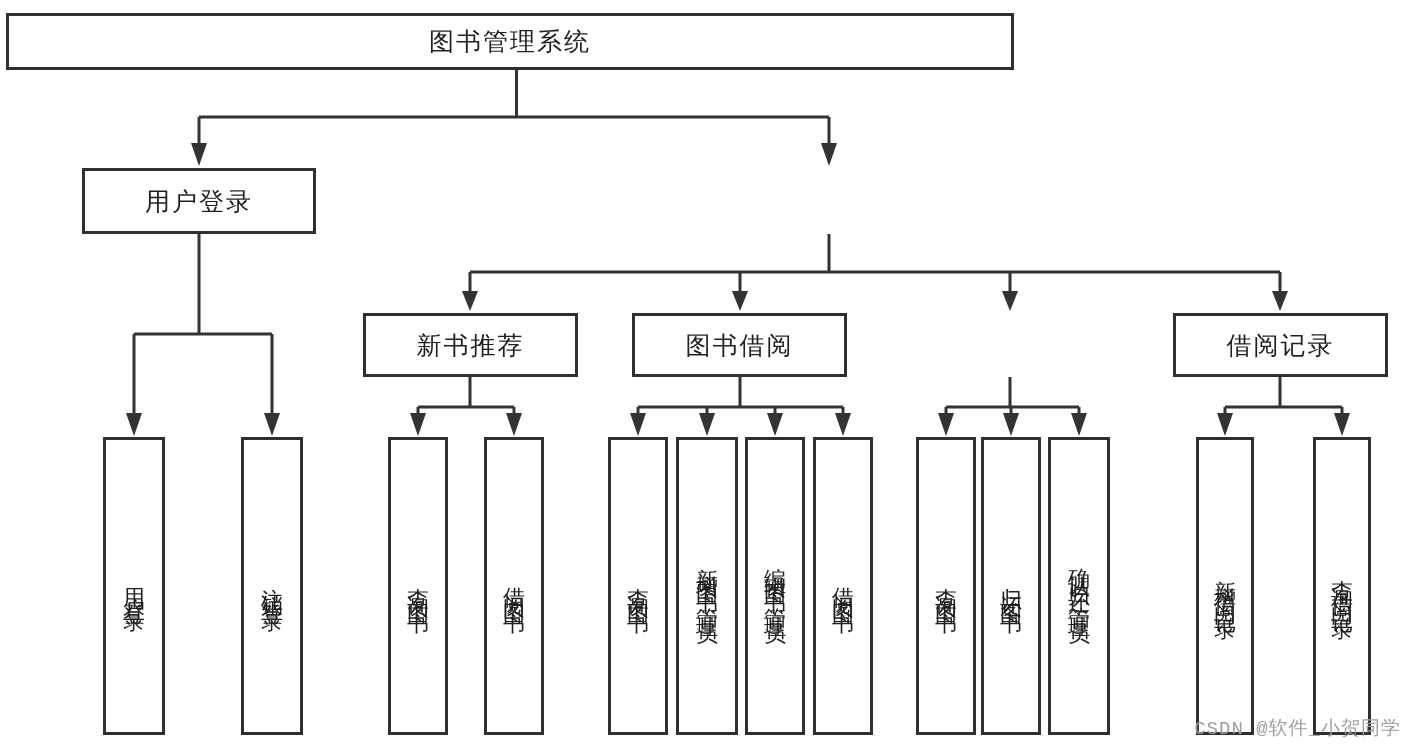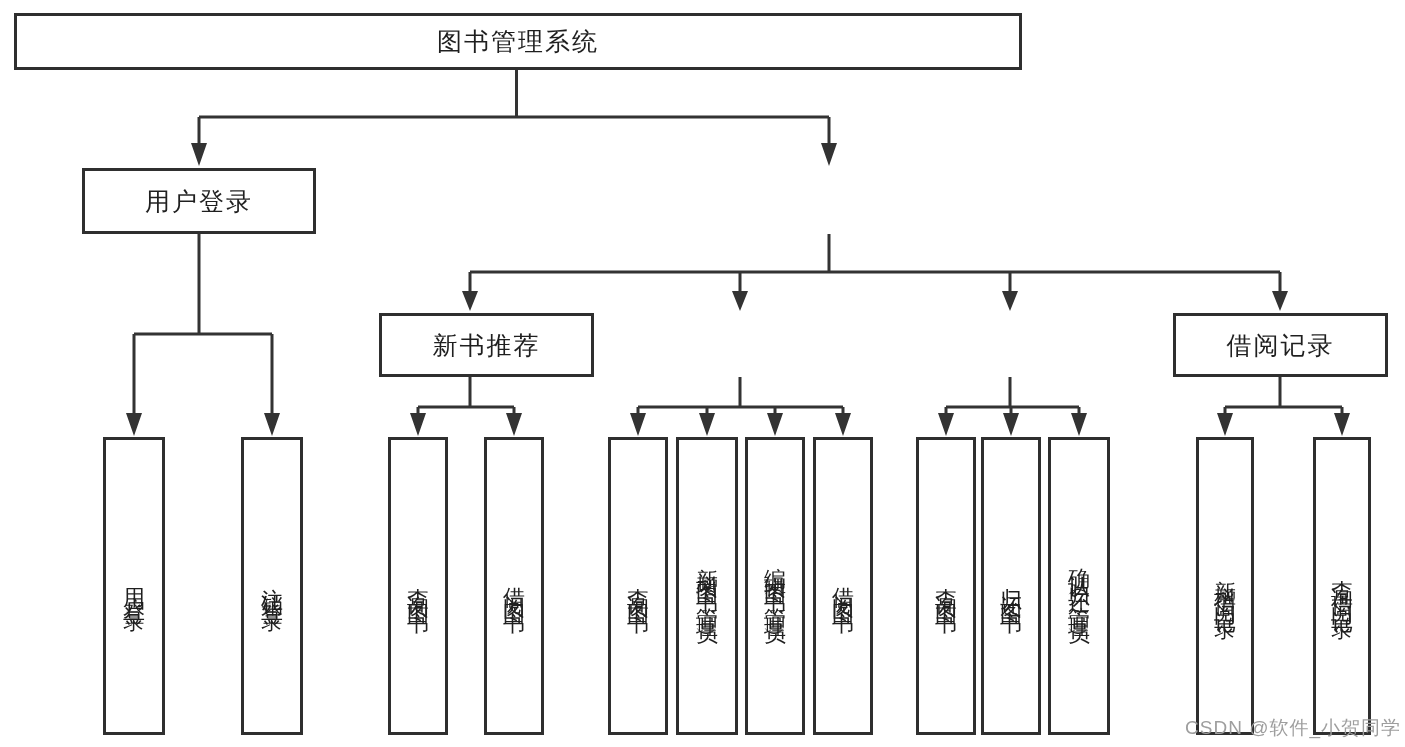--- a/index.html
+++ b/index.html
@@ -15,21 +15,21 @@
   .node {
     position:absolute;
     box-sizing:border-box;
     border:3px solid #2f2f2f;
     background:#ffffff;
     display:flex; align-items:center; justify-content:center;
     font-size:25px;
     letter-spacing:2px;
     white-space:nowrap;
   }
-  .root { left:14px;  top:13px;  width:1008px; height:57px; }
+  .root { left:6px;  top:13px;  width:1008px; height:57px; }
   .lvl2 { top:168px; width:234px; height:66px; }
   .lvl3 { top:313px; width:215px; height:64px; }
   .leaf {
     position:absolute;
     top:437px; height:298px; width:62px;
     box-sizing:border-box;
     border:3px solid #2f2f2f;
     background:#ffffff;
     display:flex; align-items:center; justify-content:center;
   }
@@ -41,20 +41,21 @@
     line-height:1.1;
     white-space:nowrap;
   }
   .watermark {
     position:absolute;
     right:4px; bottom:6px;
     font-size:19px;
     letter-spacing:1px;
     color:#9e9e9e;
     white-space:nowrap;
+    font-family:Liberation Mono, monospace;
   }
 </style>
 </head>
 <body>
 
 <div class="canvas">
 
   <svg class="connectors" viewBox="0 0 1405 747" xmlns="http://www.w3.org/2000/svg" aria-hidden="true">
 
     <path fill="none" stroke="#333333" stroke-width="3" d="M516.5,70 V117
@@ -93,22 +94,25 @@
   </svg>
 
   <div class="node root">
     <span>图书管理系统</span>
   </div>
 
   <div class="node lvl2" style="left:82px">
     <span>用户登录</span>
   </div>
 
-  <div class="node lvl3" style="left:379px">
+  <div class="node lvl3" style="left:363px">
     <span>新书推荐</span>
+  </div>
+  <div class="node lvl3" style="left:632px">
+    <span>图书借阅</span>
   </div>
   <div class="node lvl3" style="left:1173px">
     <span>借阅记录</span>
   </div>
 
   <div class="leaf" style="left:103px">
     <span class="vtext">用户登录</span>
   </div>
   <div class="leaf" style="left:241px">
     <span class="vtext">注销登录</span>

